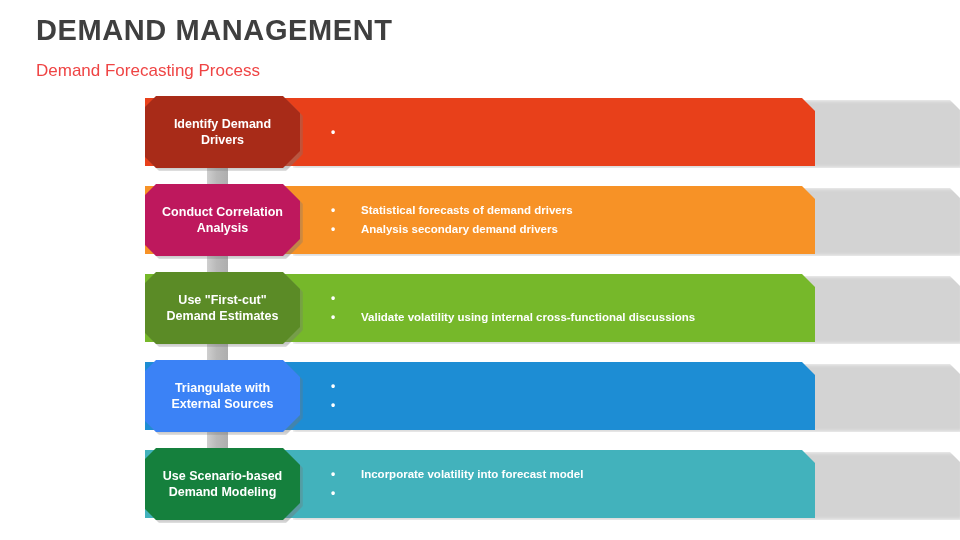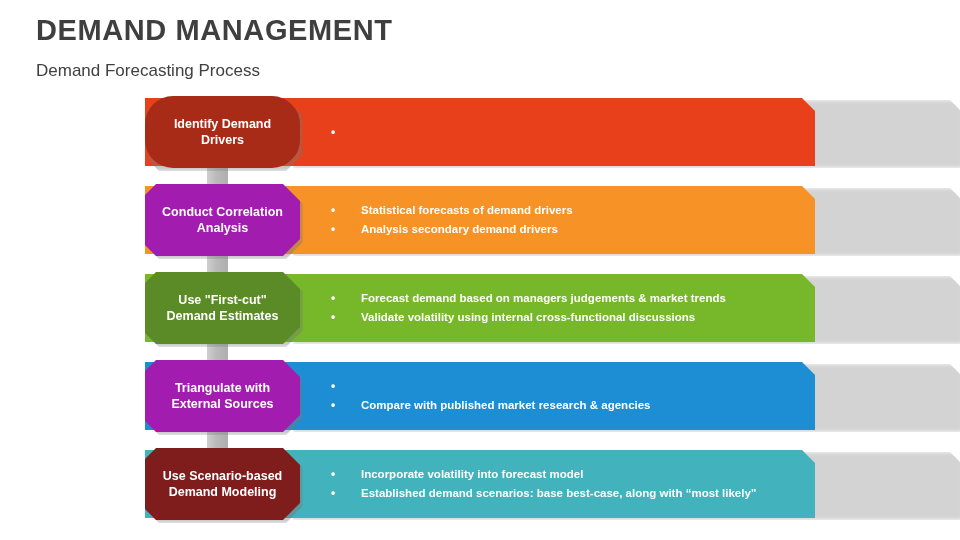--- a/index.html
+++ b/index.html
@@ -25,21 +25,21 @@
     font-weight:bold;
     color:#3f3f3f;
     letter-spacing:0.6px;
     line-height:1.15;
     white-space:nowrap;
   }
   .subtitle {
     margin-top:14px;
     font-size:17px;
     font-weight:normal;
-    color:#404040;
+    color:#ef4444;
     line-height:1.15;
     white-space:nowrap;
   }
 
   
   #diagram {
     position:absolute;
     left:0; top:0;
     width:960px; height:540px;
   }
@@ -160,51 +160,50 @@
   <div id="diagram">
       <div class="connector" style="top: 162px; height: 28px;"></div>
       <div class="row" style="top: 98px; left: 145px; width: 815px;">
         <div class="bar-shadow"></div>
         <div class="bar" style="background: rgb(232, 64, 26); left: 0px;">
           <div class="bullet-line">
             <span class="bullet-dot">•</span>
           </div>
         </div>
         <div class="label-shadow"></div>
-        <div class="label-box" style="background: rgb(168, 43, 24); border-radius: 28px;">
+        <div class="label-box" style="background: rgb(168, 43, 24);">
           <div class="label-text">Identify Demand
 Drivers</div>
         </div>
       </div>
       <div class="connector" style="top: 250px; height: 28px;"></div>
       <div class="row" style="top: 186px; left: 145px; width: 815px;">
         <div class="bar-shadow"></div>
         <div class="bar" style="background: rgb(247, 146, 38); left: 0px;">
           <div class="bullet-line">
             <span class="bullet-dot">•</span>
             <span class="bullet-text">Statistical forecasts of demand drivers</span>
           </div>
           <div class="bullet-line">
             <span class="bullet-dot">•</span>
             <span class="bullet-text">Analysis secondary demand drivers</span>
           </div>
         </div>
         <div class="label-shadow"></div>
-        <div class="label-box" style="background: #a21caf;">
+        <div class="label-box" style="background: #be185d;">
           <div class="label-text">Conduct Correlation
 Analysis</div>
         </div>
       </div>
       <div class="connector" style="top: 338px; height: 28px;"></div>
       <div class="row" style="top: 274px; left: 145px; width: 815px;">
         <div class="bar-shadow"></div>
         <div class="bar" style="background: rgb(118, 184, 42); left: 0px;">
           <div class="bullet-line">
             <span class="bullet-dot">•</span>
-            <span class="bullet-text">Forecast demand based on managers judgements &amp; market trends</span>
           </div>
           <div class="bullet-line">
             <span class="bullet-dot">•</span>
             <span class="bullet-text">Validate volatility using internal cross-functional discussions</span>
           </div>
         </div>
         <div class="label-shadow"></div>
         <div class="label-box" style="background: rgb(91, 139, 38);">
           <div class="label-text">Use "First-cut"
 Demand Estimates</div>
@@ -212,42 +211,40 @@
       </div>
       <div class="connector" style="top: 426px; height: 28px;"></div>
       <div class="row" style="top: 362px; left: 145px; width: 815px;">
         <div class="bar-shadow"></div>
         <div class="bar" style="background: rgb(29, 141, 212); left: 0px;">
           <div class="bullet-line">
             <span class="bullet-dot">•</span>
           </div>
           <div class="bullet-line">
             <span class="bullet-dot">•</span>
-            <span class="bullet-text">Compare with published market research &amp; agencies</span>
-          </div>
-        </div>
-        <div class="label-shadow"></div>
-        <div class="label-box" style="background: #a21caf;">
+          </div>
+        </div>
+        <div class="label-shadow"></div>
+        <div class="label-box" style="background: #3b82f6;">
           <div class="label-text">Triangulate with
 External Sources</div>
         </div>
       </div>
       <div class="row" style="top: 450px; left: 145px; width: 815px;">
         <div class="bar-shadow"></div>
         <div class="bar" style="background: rgb(66, 178, 188); left: 0px;">
           <div class="bullet-line">
             <span class="bullet-dot">•</span>
             <span class="bullet-text">Incorporate volatility into forecast model</span>
           </div>
           <div class="bullet-line">
             <span class="bullet-dot">•</span>
-            <span class="bullet-text">Established demand scenarios: base best-case, along with “most likely”</span>
-          </div>
-        </div>
-        <div class="label-shadow"></div>
-        <div class="label-box" style="background: #7f1d1d;">
+          </div>
+        </div>
+        <div class="label-shadow"></div>
+        <div class="label-box" style="background: #15803d;">
           <div class="label-text">Use Scenario-based
 Demand Modeling</div>
         </div>
       </div>
     </div>
 
 </div>
 
 </body></html>

